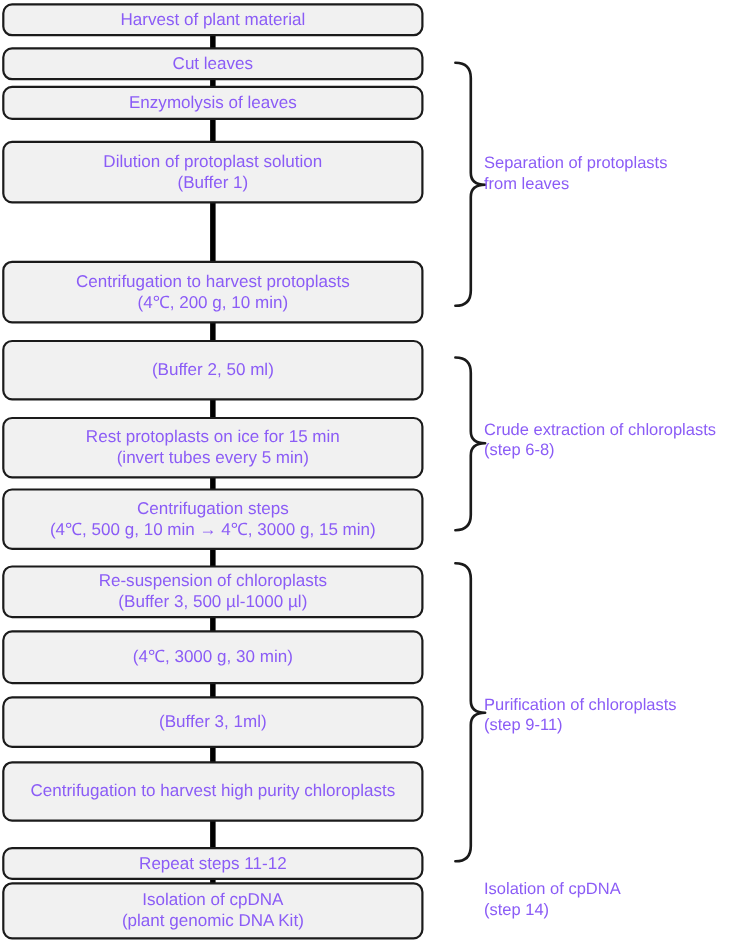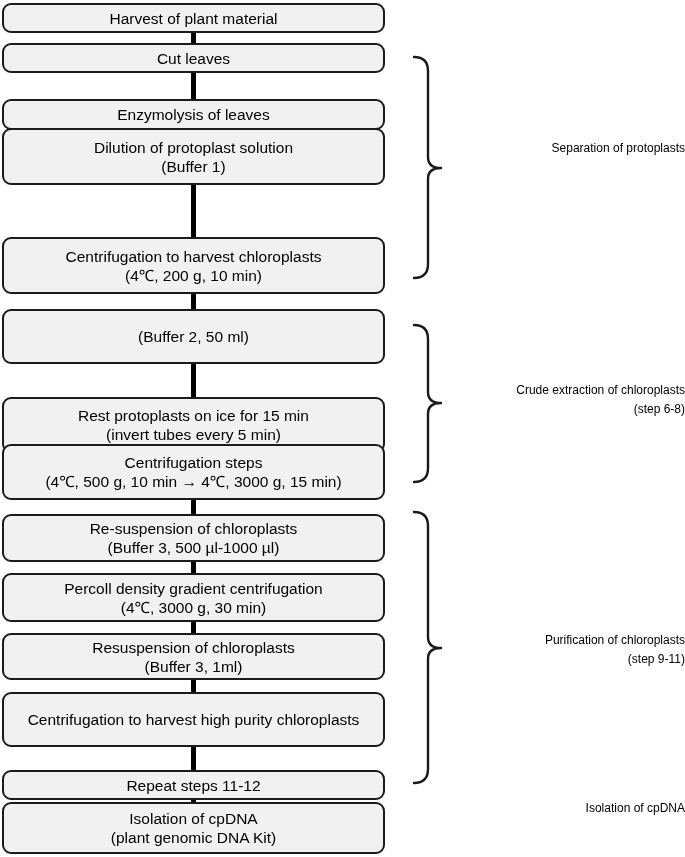--- a/index.html
+++ b/index.html
@@ -6,21 +6,21 @@
     margin: 0;
     padding: 0;
     background: #ffffff;
   }
   .canvas {
     position: relative;
     width: 685px;
     height: 857px;
     background: #ffffff;
     font-family: "Liberation Sans", sans-serif;
-    color: #000000;
+    color: #8b5cf6;
     overflow: hidden;
   }
   .spine {
     position: absolute;
     left: 191px;
     top: 18px;
     width: 5px;
     height: 792px;
     background: #000000;
     z-index: 0;
@@ -55,82 +55,80 @@
     fill: none;
     stroke: #1a1a1a;
     stroke-width: 2.4;
     stroke-linecap: round;
     stroke-linejoin: round;
   }
   .glabel {
     position: absolute;
     left: 440px;
     width: 245px;
-    text-align: right;
-    font-size: 12px;
+    text-align: left;
+    font-size: 15px;
     line-height: 19px;
     z-index: 1;
   }
 </style>
 </head>
 <body>
 
 <div class="canvas">
 
   <div class="spine"></div>
 
   <div class="box" style="top:3px;height:30px">
     <span>Harvest of plant material</span>
   </div>
 
   <div class="box" style="top:43px;height:30px">
     <span>Cut leaves</span>
   </div>
 
-  <div class="box" style="top:99px;height:31px">
+  <div class="box" style="top:78px;height:31px">
     <span>Enzymolysis of leaves</span>
   </div>
 
   <div class="box" style="top:128px;height:57px">
     <span>Dilution of protoplast solution</span>
     <span>(Buffer 1)</span>
   </div>
 
 
   <div class="box" style="top:237px;height:57px">
-    <span>Centrifugation to harvest chloroplasts</span>
+    <span>Centrifugation to harvest protoplasts</span>
     <span>(4℃, 200 g, 10 min)</span>
   </div>
 
   <div class="box" style="top:309px;height:55px">
     <span>(Buffer 2, 50 ml)</span>
   </div>
 
-  <div class="box" style="top:397px;height:56px">
+  <div class="box" style="top:379px;height:56px">
     <span>Rest protoplasts on ice for 15 min</span>
     <span>(invert tubes every 5 min)</span>
   </div>
 
   <div class="box" style="top:444px;height:56px">
     <span>Centrifugation steps</span>
     <span>(4℃, 500 g, 10 min → 4℃, 3000 g, 15 min)</span>
   </div>
 
   <div class="box" style="top:514px;height:48px">
     <span>Re-suspension of chloroplasts</span>
     <span>(Buffer 3, 500 µl-1000 µl)</span>
   </div>
 
   <div class="box" style="top:573px;height:49px">
-    <span>Percoll density gradient centrifugation</span>
     <span>(4℃, 3000 g, 30 min)</span>
   </div>
 
   <div class="box" style="top:633px;height:47px">
-    <span>Resuspension of chloroplasts</span>
     <span>(Buffer 3, 1ml)</span>
   </div>
 
   <div class="box" style="top:692px;height:55px">
     <span>Centrifugation to harvest high purity chloroplasts</span>
   </div>
 
   <div class="box" style="top:770px;height:30px">
     <span>Repeat steps 11-12</span>
   </div>
@@ -141,29 +139,31 @@
   </div>
 
   <svg class="braces" viewBox="0 0 50 857" aria-hidden="true">
     <path d="M 9 57 Q 23 57 23 71 L 23 157 Q 23 168 36 168 Q 23 168 23 179 L 23 264 Q 23 278 9 278"></path>
     <path d="M 9 325 Q 23 325 23 339 L 23 392 Q 23 403 36 403 Q 23 403 23 414 L 23 468 Q 23 482 9 482"></path>
     <path d="M 9 512 Q 23 512 23 526 L 23 637 Q 23 648 36 648 Q 23 648 23 659 L 23 769 Q 23 783 9 783"></path>
   </svg>
 
   <div class="glabel" style="top:139px">
     <div>Separation of protoplasts</div>
+    <div>from leaves</div>
   </div>
 
   <div class="glabel" style="top:381px">
     <div>Crude extraction of chloroplasts</div>
     <div>(step 6-8)</div>
   </div>
 
   <div class="glabel" style="top:631px">
     <div>Purification of chloroplasts</div>
     <div>(step 9-11)</div>
   </div>
 
   <div class="glabel" style="top:799px">
     <div>Isolation of cpDNA</div>
+    <div>(step 14)</div>
   </div>
 
 </div>
 
 </body></html>

